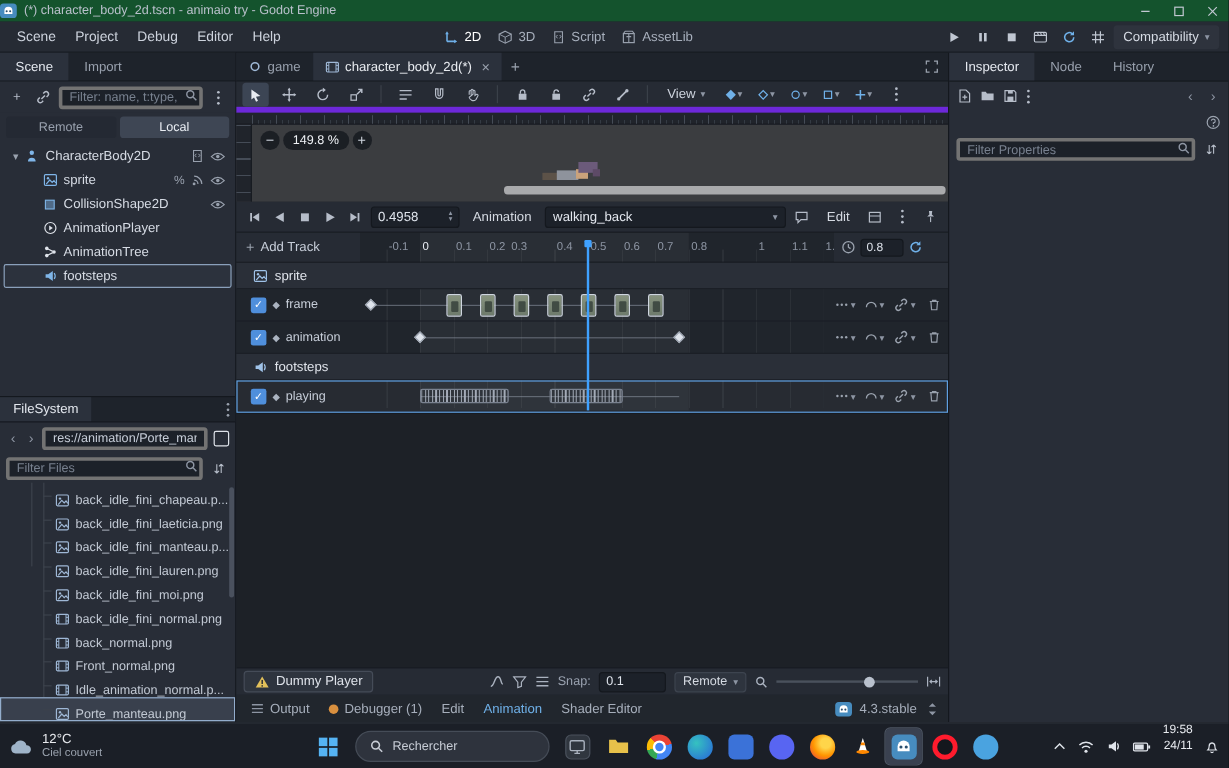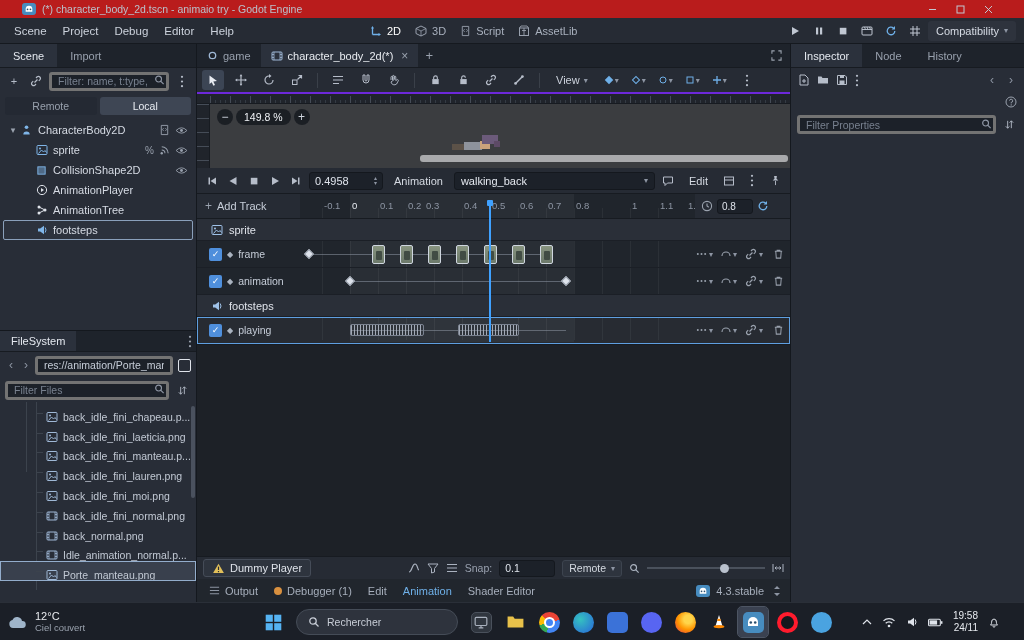--- a/index.html
+++ b/index.html
@@ -1,21 +1,21 @@
 <!DOCTYPE html>
 <html><head>
 <meta charset="utf-8">
 <style>
 *{box-sizing:border-box;margin:0;padding:0}
 body{background:#000;font-family:"Liberation Sans","DejaVu Sans",sans-serif}
 #app{position:relative;width:1024px;height:640px;background:#1d2127;overflow:hidden;color:#cfd5de;font-size:11px}
 .icon{display:inline-flex;align-items:center;justify-content:center;line-height:1}
 .icon svg{display:block}
 
-#titlebar{position:absolute;left:0;top:0;width:1024px;height:18px;background:#b91c1c;display:flex;align-items:center;padding:0 22px;color:#b9c0cb;font-size:10.5px}
+#titlebar{position:absolute;left:0;top:0;width:1024px;height:18px;background:#14532d;display:flex;align-items:center;padding:0 0;color:#b9c0cb;font-size:10.5px}
 #titlebar .tlogo{width:14px;height:12px;border-radius:3px;background:#478cbf;display:flex;align-items:center;justify-content:center;margin-right:6px}
 #titlebar .tbtns{margin-left:auto;display:flex}
 #titlebar .wbtn{width:28px;height:18px;display:flex;align-items:center;justify-content:center;color:#c2c8d2}
 
 #menubar{position:absolute;left:0;top:18px;width:1024px;height:26px;background:#262b34;border-bottom:1px solid #15191f;display:flex;align-items:center}
 #menu-left{display:flex;margin-left:6px}
 .mitem{padding:0 8px;height:26px;display:flex;align-items:center;color:#ccd2dc;font-size:11.5px}
 #menu-center{position:absolute;left:370px;top:0;height:26px;display:flex;align-items:center;gap:14px}
 .ws{display:flex;align-items:center;gap:5px;color:#a8b0bd}
 .ws .icon{color:#98a0ad}
@@ -72,21 +72,21 @@
 
 #center{position:absolute;left:197px;top:44px;width:593px;height:558px;background:#20252c}
 #scene-tabs-bar{height:24px;background:#1e232b;display:flex;align-items:stretch;border-bottom:1px solid #171b21}
 #scene-tabs{display:flex}
 .ctab{display:flex;align-items:center;gap:5px;padding:0 10px;font-size:11px;color:#98a0ad}
 .ctab .icon{color:#9fb8d6}
 .ctab.on{background:#2b313c;color:#e8ebf0}
 .tclose{color:#9aa2ae;font-size:12px;margin-left:3px}
 .tabplus{width:22px;display:flex;align-items:center;justify-content:center;color:#9aa2ae;font-size:13px}
 .tabexpand{margin-left:auto;display:flex;align-items:center;padding:0 8px;color:#9aa2ae}
-#ctoolbar{height:26px;background:#262b34;border-bottom:2px solid #6d28d9;display:flex;align-items:center;gap:6px;padding:0 5px}
+#ctoolbar{height:26px;background:#262b34;border-bottom:5px solid #6d28d9;display:flex;align-items:center;gap:6px;padding:0 5px}
 .tbtn{width:22px;height:20px;display:flex;align-items:center;justify-content:center;border-radius:3px;color:#b6bdc9}
 .tbtn.on{background:#3c4554;color:#e8ecf2}
 .vsep{width:1px;height:15px;background:#3a4049;margin:0 3px}
 .viewbtn{display:flex;gap:4px;padding:0 7px;color:#ccd2dc;font-size:11px;align-items:center;height:20px}
 .keybtn{display:flex;align-items:center;gap:1px;color:#6fb0e8;padding:0 3px;height:20px}
 .hruler{height:10px;background:#20242b;border-bottom:1px solid #171b21;margin-left:0;position:relative}
 .hruler::before{content:"";position:absolute;left:13px;right:0;top:0;bottom:0;
  background:repeating-linear-gradient(90deg,#454c57 0 1px,transparent 1px 20px),repeating-linear-gradient(90deg,#343b44 0 1px,transparent 1px 5px);background-position:bottom;background-size:100% 7px,100% 3px;background-repeat:no-repeat}
 .viewport{position:relative;height:64px;background:#3b3d40}
 .vruler{position:absolute;left:0;top:0;bottom:0;width:13px;background:#20242b;border-right:1px solid #171b21;
@@ -186,21 +186,21 @@
 .g-chrome{border-radius:50%;background:conic-gradient(from -45deg,#ea4335 0 120deg,#4285f4 0 240deg,#34a853 0 300deg,#fbbc05 0 360deg);position:relative}
 .g-chrome::after{content:"";position:absolute;inset:5px;border-radius:50%;background:#4285f4;border:2px solid #fff}
 .g-edge{border-radius:50%;background:radial-gradient(circle at 35% 35%,#35c2c0,#2b7cd3 75%)}
 .g-blue{background:#3b72d8}
 .g-discord{border-radius:50%;background:#5865f2}
 .g-firefox{border-radius:50%;background:radial-gradient(circle at 62% 35%,#ffd54a 0 22%,#ff9500 55%,#e8483f 90%)}
 .g-vlc{color:#ff8800}
 .g-godot{background:#478cbf}
 .g-opera{border-radius:50%;background:#14171d;border:4px solid #ff1b2d}
 .g-blue2{border-radius:50%;background:#4aa3e0}
-.tray{position:absolute;right:24px;top:0;height:38px;display:flex;align-items:center;gap:10px;color:#dfe3ea}
+.tray{position:absolute;right:8px;top:0;height:38px;display:flex;gap:10px;color:#dfe3ea}
 .clk{display:flex;flex-direction:column;align-items:flex-end;font-size:10px;line-height:12.5px;color:#e7eaef}
 </style>
 </head>
 <body>
 
 <div id="app">
 
   <div id="titlebar">
     <span class="tlogo">
       <svg width="10" height="8" viewBox="0 0 14 12">
@@ -562,20 +562,29 @@
             <span class="flbl">back_idle_fini_normal.png</span>
           </div>
           <div class="frow">
             <span class="icon fic ic-film">
               <svg width="12" height="12" viewBox="0 0 12 12">
                 <rect x="1" y="2" width="10" height="8" rx="1" fill="none" stroke="currentColor"></rect>
                 <path d="M3 2v8M9 2v8M1 4.5h2M1 7.5h2M9 4.5h2M9 7.5h2" stroke="currentColor" stroke-width="0.8"></path>
               </svg>
             </span>
             <span class="flbl">back_normal.png</span>
+          </div>
+          <div class="frow">
+            <span class="icon fic ic-film">
+              <svg width="12" height="12" viewBox="0 0 12 12">
+                <rect x="1" y="2" width="10" height="8" rx="1" fill="none" stroke="currentColor"></rect>
+                <path d="M3 2v8M9 2v8M1 4.5h2M1 7.5h2M9 4.5h2M9 7.5h2" stroke="currentColor" stroke-width="0.8"></path>
+              </svg>
+            </span>
+            <span class="flbl">Front_normal.png</span>
           </div>
           <div class="frow">
             <span class="icon fic ic-film">
               <svg width="12" height="12" viewBox="0 0 12 12">
                 <rect x="1" y="2" width="10" height="8" rx="1" fill="none" stroke="currentColor"></rect>
                 <path d="M3 2v8M9 2v8M1 4.5h2M1 7.5h2M9 4.5h2M9 7.5h2" stroke="currentColor" stroke-width="0.8"></path>
               </svg>
             </span>
             <span class="flbl">Idle_animation_normal.p...</span>
           </div>

